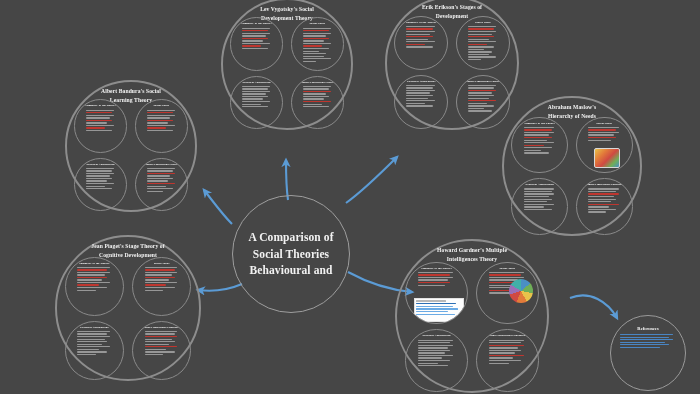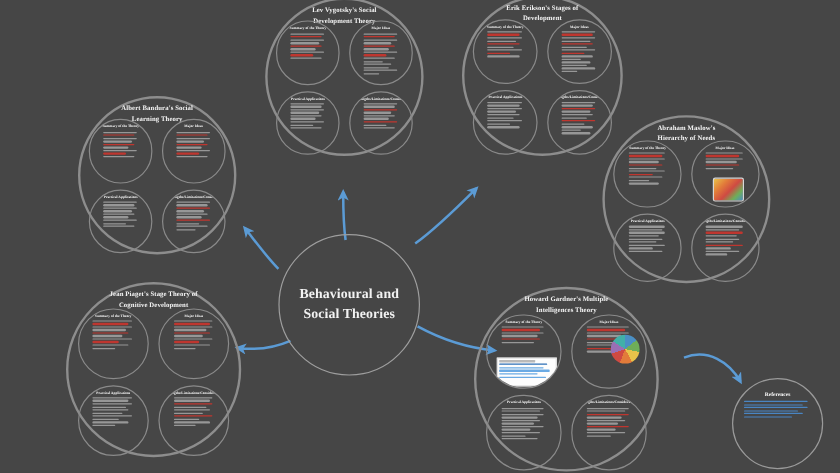--- a/index.html
+++ b/index.html
@@ -475,22 +475,23 @@
       <div class="ln w88"></div>
       <div class="ln w72"></div>
       <div class="ln w95 red"></div>
       <div class="ln w64"></div>
       <div class="ln w88"></div>
       <div class="ln w55"></div>
     </div>
   </div>
 <div class="hub" style="left: 232px; top: 195px; height: 116px; width: 116px;">
     <div class="hub-text">
+      <div>A Comparison of</div>
+      <div>Social Theories</div>
       <div>Behavioural and</div>
-      <div>Social Theories</div>
     </div>
   </div>
 <div class="ring thin" style="left: 610px; top: 315px; height: 76px; width: 76px; overflow: hidden; padding: 10px 9px 0px; box-sizing: border-box;">
     <div style="text-align: center; font-size: 4.6px; font-weight: bold; color: rgb(255, 255, 255); margin-bottom: 3px;">References</div>
     <div class="lines">
       <div class="ln w95 blue"></div>
       <div class="ln w88 blue"></div>
       <div class="ln w95 blue"></div>
       <div class="ln w80 blue"></div>
       <div class="ln w88 blue"></div>

